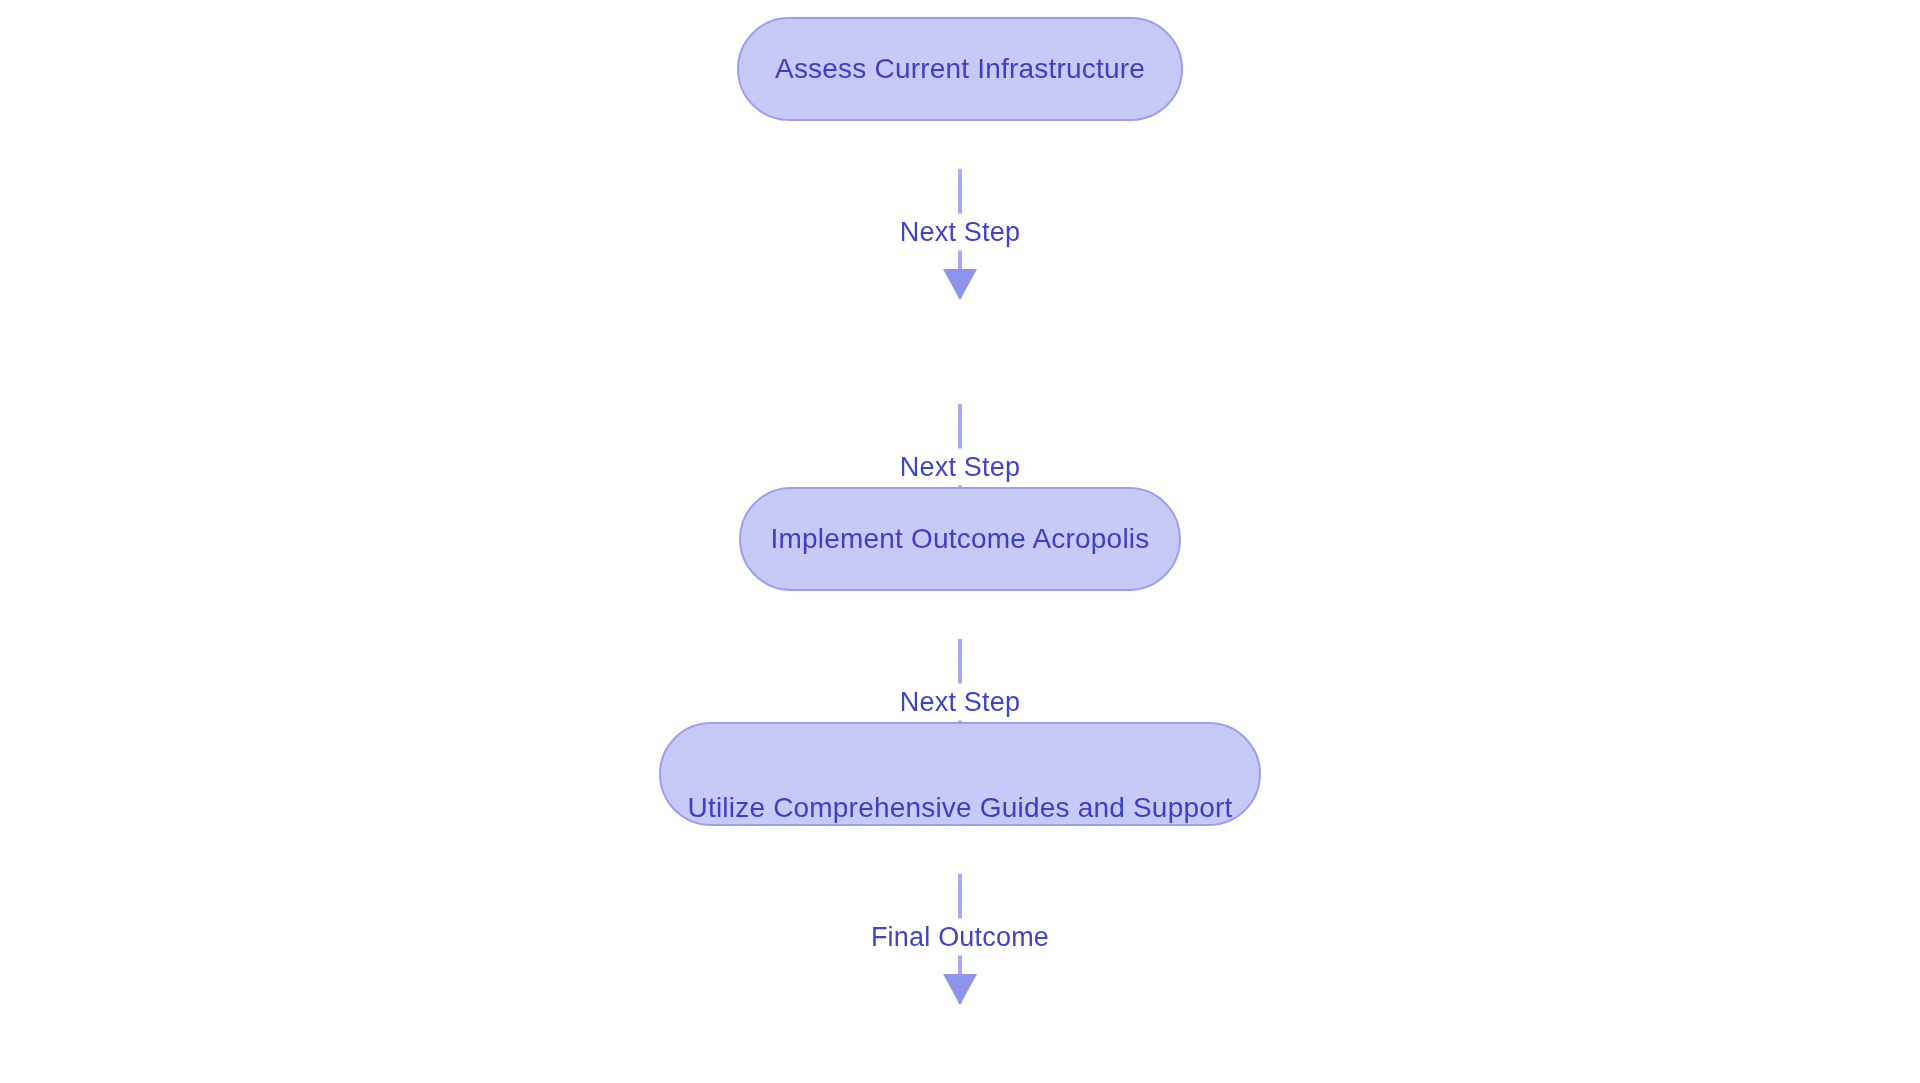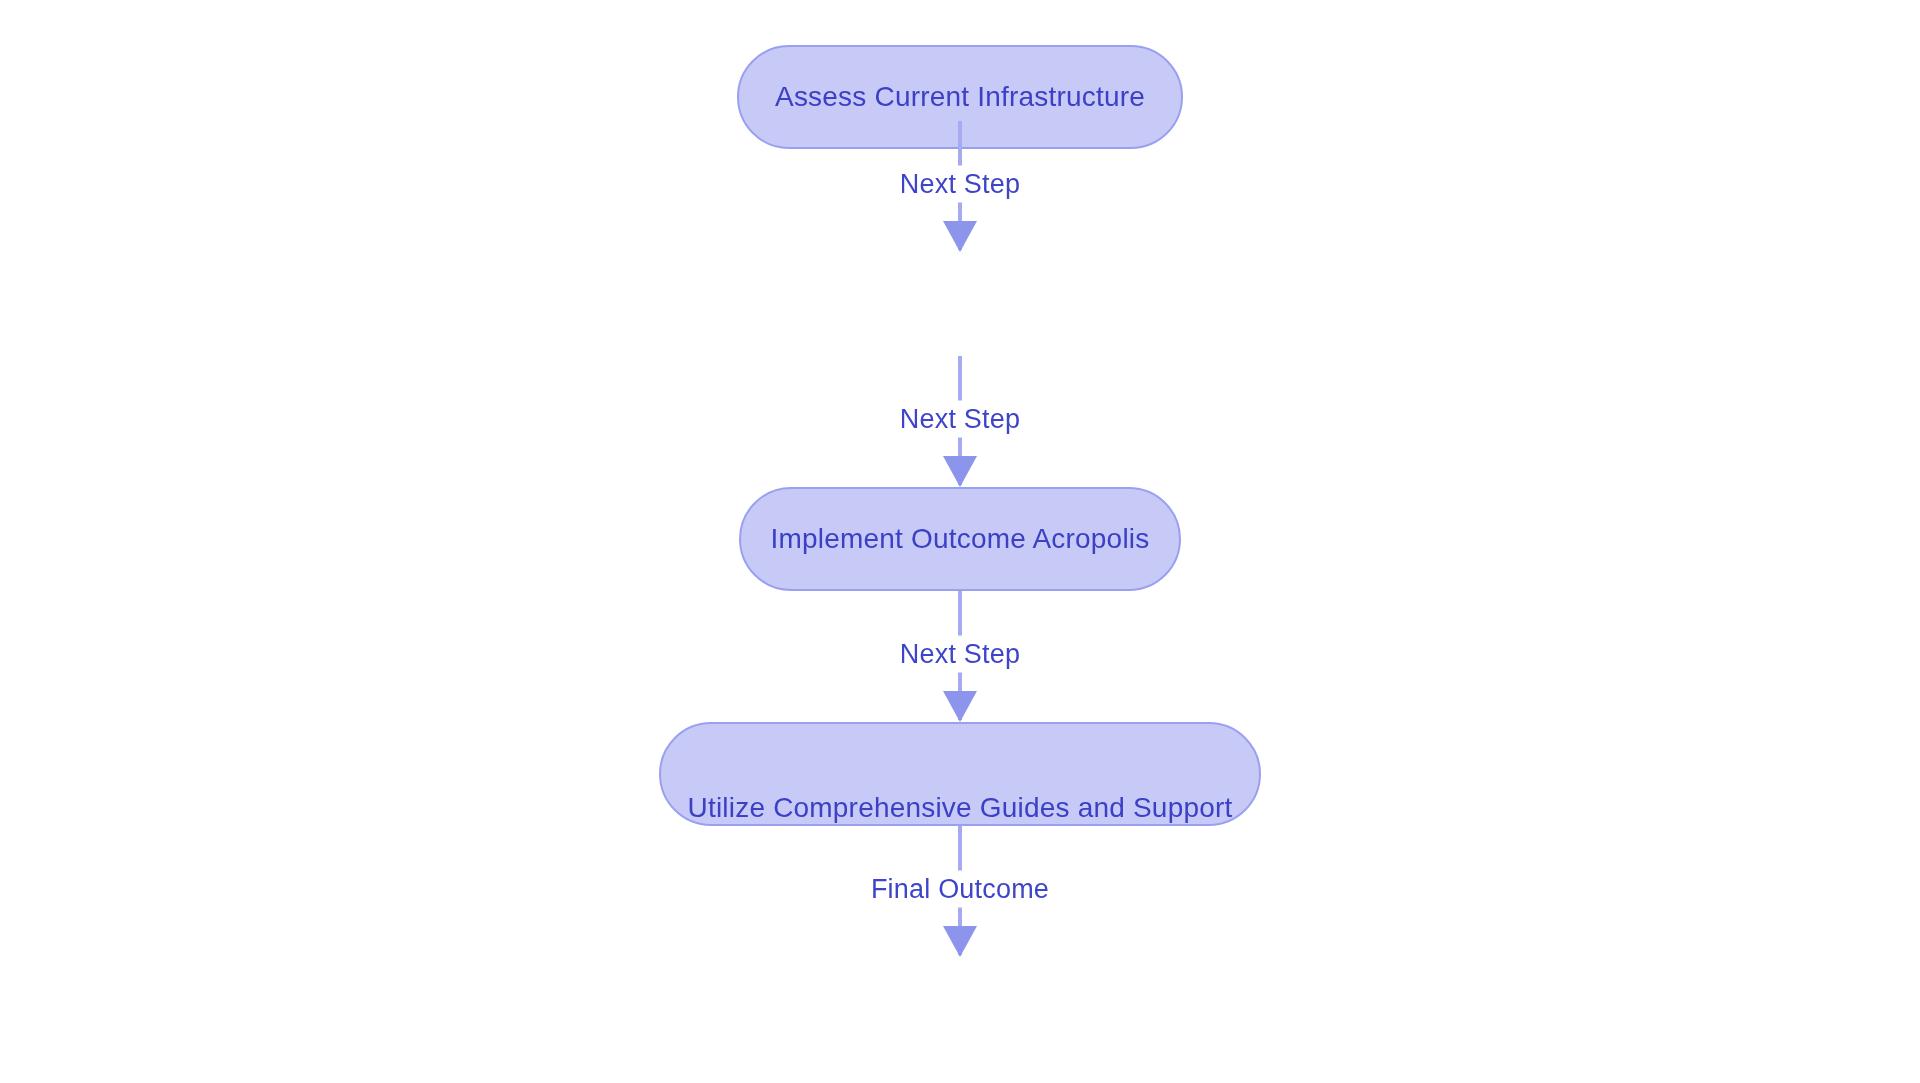--- a/index.html
+++ b/index.html
@@ -32,32 +32,33 @@
     display: flex;
     align-items: center;
     justify-content: center;
   }
   .node .node-label {
     font-size: 28px;
     color: var(--node-text, #3b40c4);
     white-space: nowrap;
     letter-spacing: 0.2px;
   }
-  .n1 { top: 17px;  width: 446px; margin-top: 28px; }
+  .n1 { top: 17px;  width: 446px; }
   .n2 { top: 252px; width: 396px; }
   .n3 { top: 487px; width: 442px; }
   .n4 { top: 722px; width: 602px; align-items: flex-end; }
   .n5 { top: 957px; width: 627px; }
 
   
   .edge {
     position: absolute;
     left: 50%;
     transform: translateX(-50%);
     width: 240px;
+    margin-top: 48px;
   }
   .e1 { top: 121px; height: 131px; }
   .e2 { top: 356px; height: 131px; }
   .e3 { top: 591px; height: 131px; }
   .e4 { top: 826px; height: 131px; }
   .edge-line {
     position: absolute;
     left: 50%;
     transform: translateX(-50%);
     top: 0;

